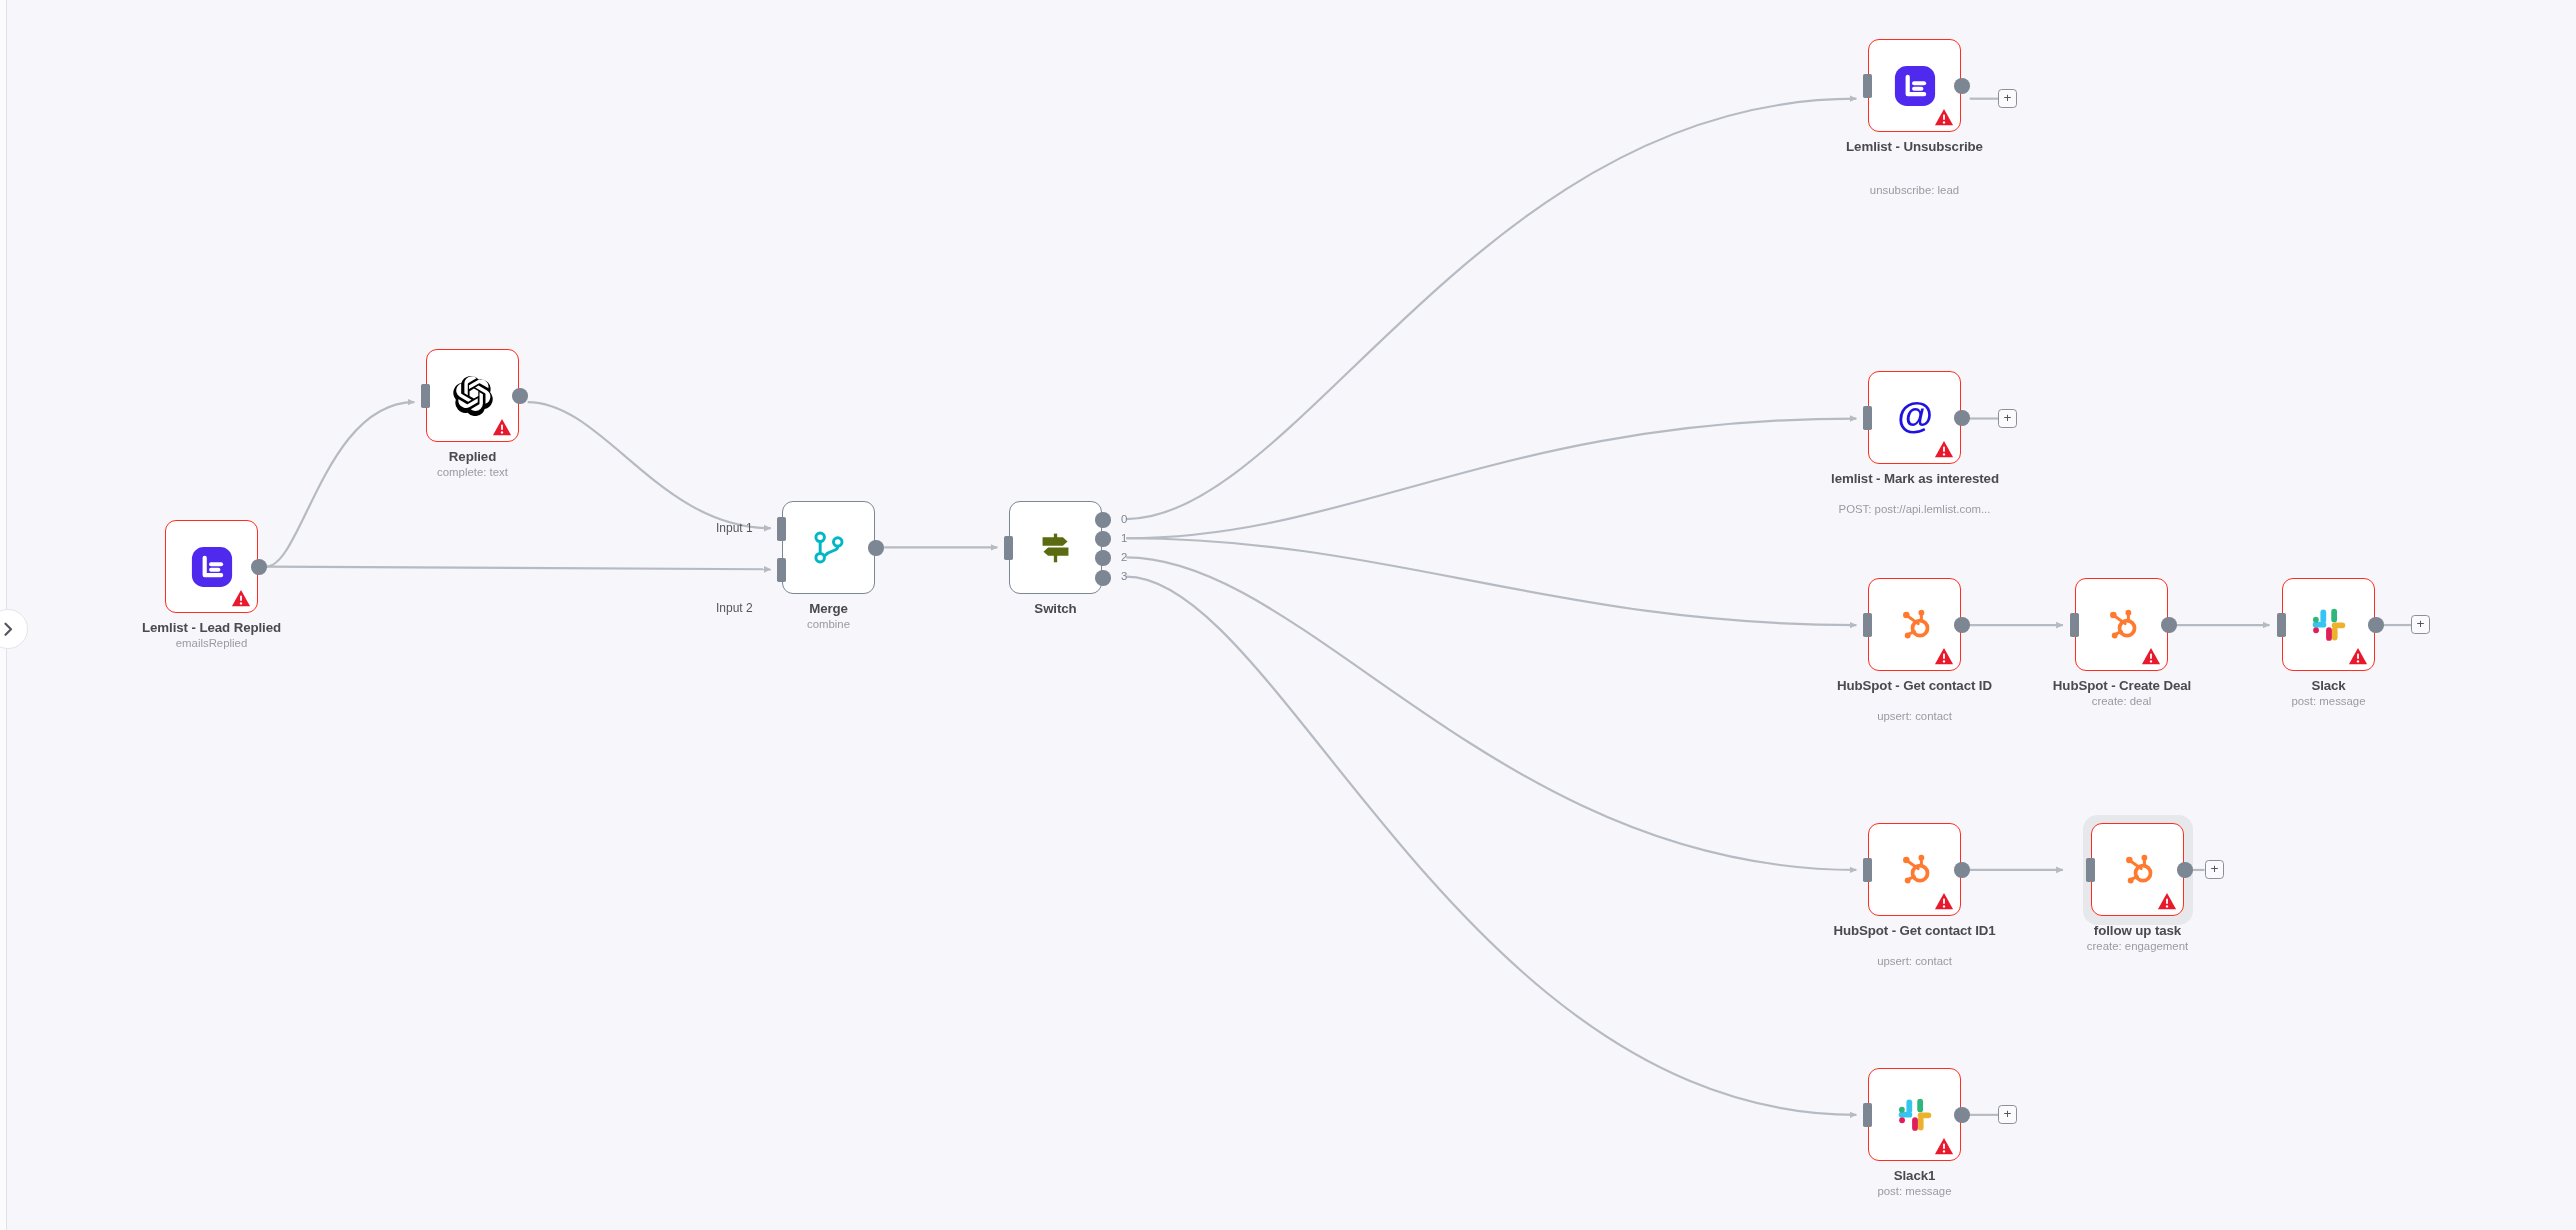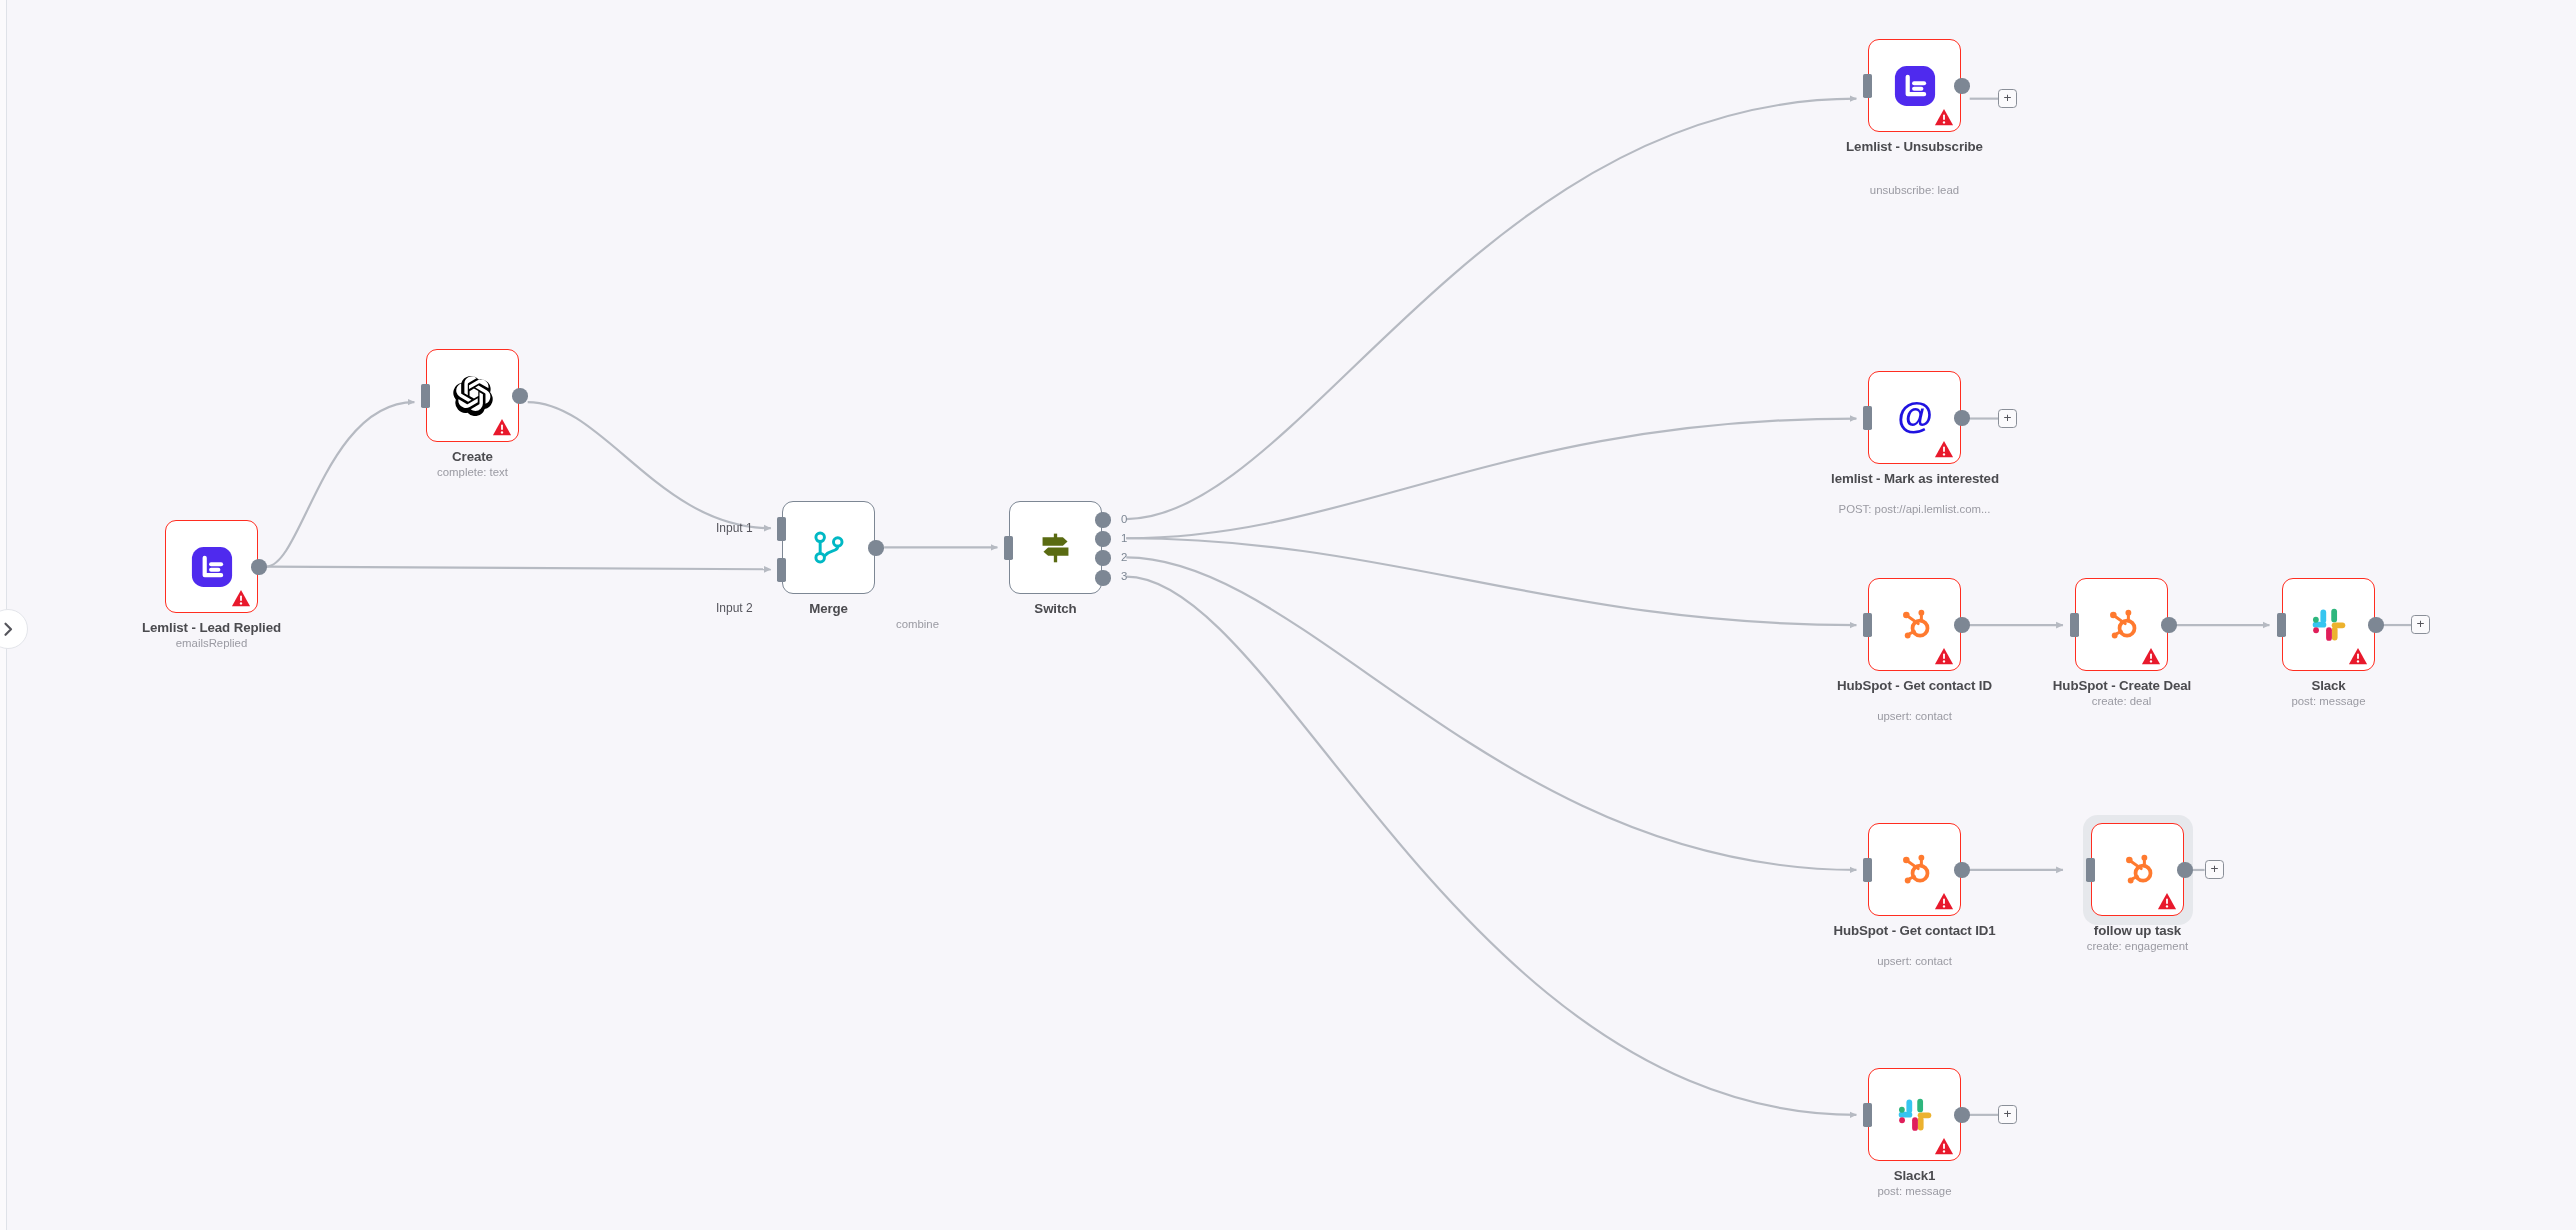--- a/index.html
+++ b/index.html
@@ -243,21 +243,21 @@
       <div class="warn-badge">
         <svg width="20" height="18.3" viewBox="0 0 22 20">
           <path d="M11 1 L21 19 L1 19 Z" fill="#e8192c"></path>
           <rect x="10" y="7" width="2" height="6" fill="#fff" rx="1"></rect>
           <circle cx="11" cy="15.8" r="1.3" fill="#fff"></circle>
         </svg>
       </div>
     </div>
     <div class="in-stub" style="left:-4.6px; top:35px;"></div>
     <div class="out-dot" style="left:86px; top:39px;"></div>
-    <div class="node-label">Create</div>
+    <div class="node-label">Replied</div>
     <div class="node-sub" style="top:117px;">complete: text</div>
   </div>
 
   <div class="node plain" style="left:782px; top:501px;">
     <div class="node-box">
       <div class="node-icon">
         <svg width="37" height="37" viewBox="0 0 40 40">
           <circle cx="11" cy="9" r="4.6" fill="none" stroke="#00b8c4" stroke-width="3.2"></circle>
           <circle cx="11" cy="31" r="4.6" fill="none" stroke="#00b8c4" stroke-width="3.2"></circle>
           <circle cx="30" cy="14" r="4.6" fill="none" stroke="#00b8c4" stroke-width="3.2"></circle>
@@ -265,21 +265,21 @@
           <path d="M30 18.6 C 30 25 22 22 16.5 28.5" fill="none" stroke="#00b8c4" stroke-width="3.2" stroke-linecap="round"></path>
         </svg>
       </div>
     </div>
     <div class="in-stub" style="left:-4.6px; top:15.5px;"></div>
     <div class="in-stub" style="left:-4.6px; top:57px;"></div>
     <div class="in-label" style="left:-66px; top:20px;">Input 1</div>
     <div class="in-label" style="left:-66px; top:61px;margin-top:39px;">Input 2</div>
     <div class="out-dot" style="left:86px; top:39px;"></div>
     <div class="node-label">Merge</div>
-    <div class="node-sub" style="top:117px;text-align:right;">combine</div>
+    <div class="node-sub" style="top:117px;">combine</div>
   </div>
 
   <div class="node plain" style="left:1009px; top:501px;">
     <div class="node-box">
       <div class="node-icon">
         <svg width="37" height="37" viewBox="0 0 40 40">
           <path d="M6 9 H28 L33 13.5 L28 18 H6 Z" fill="#5a6b12"></path>
           <path d="M34 20 H12 L7 24.5 L12 29 H34 Z" fill="#5a6b12"></path>
           <rect x="18.2" y="28" width="3.6" height="8" fill="#5a6b12"></rect>
           <rect x="18.2" y="5" width="3.6" height="5" fill="#5a6b12"></rect>

